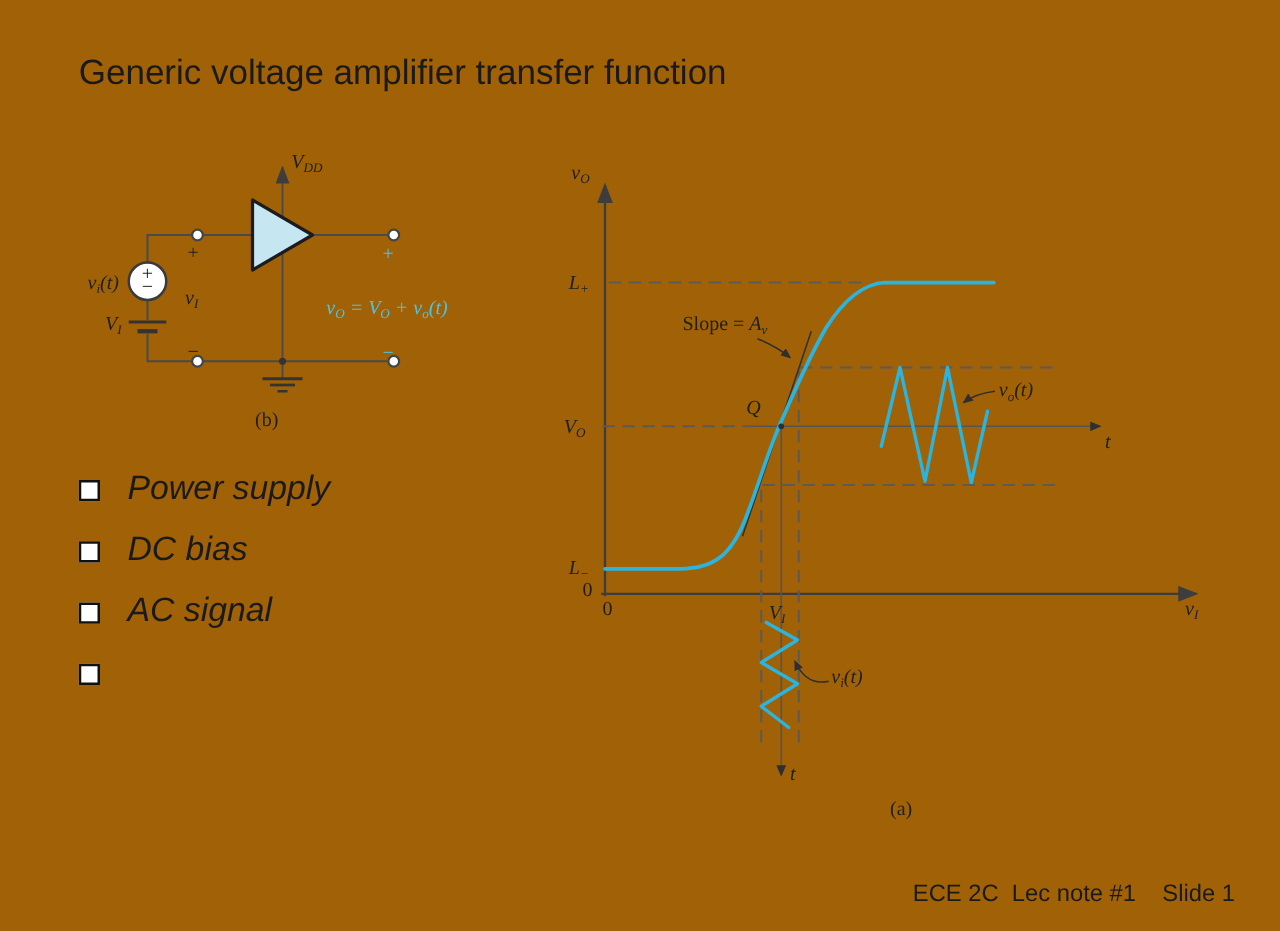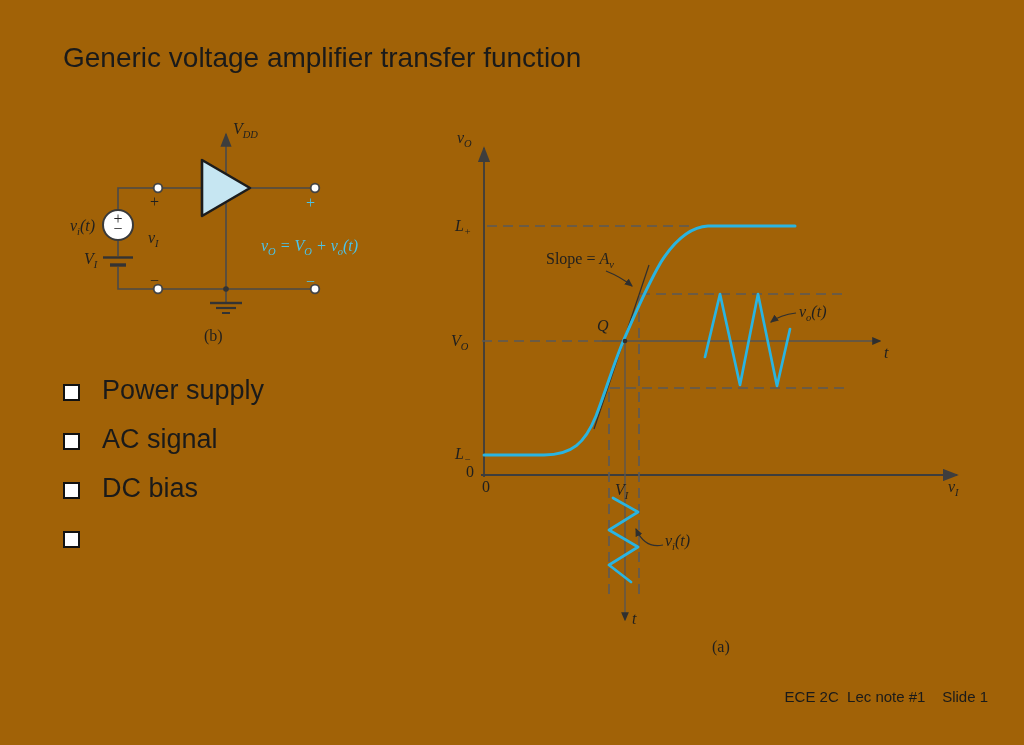--- a/index.html
+++ b/index.html
@@ -1,24 +1,24 @@
 <!DOCTYPE html>
 <html style="--cyan: #2ab4e0; --cyan-light: #4cc4e8; --amp-fill: #c6e6f2; --ink: #1a1a1a; --line: #4a4a4a; --dash: #5a5a5a;"><head>
 <meta charset="utf-8">
 <style>
   html,body{margin:0;padding:0;background:#e8e8e8;}
   .slide{position:relative;width:1024px;height:745px;background:#a16207;overflow:hidden;
          font-family:"Liberation Sans",sans-serif;color:var(--ink,#1a1a1a);}
   .title{position:absolute;left:63px;top:42px;font-size:28px;font-weight:400;
          color:var(--ink,#1a1a1a);white-space:pre;}
   .bullets{position:absolute;left:63px;top:370px;margin:0;padding:0;list-style:none;width:430px;}
-  .bullets li{display:flex;align-items:flex-start;gap:22px;margin:0 0 7px 0;}
+  .bullets li{display:flex;align-items:flex-start;gap:22px;margin:0 0 7px 0;font-style:italic;}
   .sq{flex:0 0 auto;width:13px;height:13px;border:2.6px solid #111;margin-top:14px;background:#fff;}
   .btxt{font-size:27px;line-height:1.55;white-space:pre-line;color:var(--ink,#1a1a1a);}
-  .footer{position:absolute;right:36px;bottom:40px;font-size:15px;white-space:pre;color:var(--ink,#1a1a1a);}
+  .footer{position:absolute;right:36px;bottom:18px;font-size:19px;white-space:pre;color:var(--ink,#1a1a1a);}
   svg{position:absolute;overflow:visible;}
   #circuit-svg{left:40px;top:110px;}
   #graph-svg{left:440px;top:110px;}
   .wire{stroke:var(--line,#4a4a4a);stroke-width:1.6;fill:none;}
   .dash{stroke:var(--dash,#5a5a5a);stroke-width:1.6;fill:none;stroke-dasharray:10 6;}
   .axis{stroke:#3d3d3d;stroke-width:1.8;fill:none;}
   .thin{stroke:#555;stroke-width:1.3;fill:none;}
   .ann{stroke:#2f2f2f;stroke-width:1.2;fill:none;}
   .curve{stroke:var(--cyan,#2ab4e0);stroke-width:3;fill:none;stroke-linecap:round;stroke-linejoin:round;}
   .wave{stroke:var(--cyan,#2ab4e0);stroke-width:2.7;fill:none;stroke-linecap:round;stroke-linejoin:round;}
@@ -163,25 +163,25 @@
     <text x="712" y="652" class="gt up" font-size="15">(a)</text>
   </svg>
 
   <ul class="bullets">
     <li>
       <span class="sq"></span>
       <span class="btxt">Power supply</span>
     </li>
     <li>
       <span class="sq"></span>
-      <span class="btxt">AC signal</span>
+      <span class="btxt">DC bias</span>
     </li>
     <li>
       <span class="sq"></span>
-      <span class="btxt">DC bias</span>
+      <span class="btxt">AC signal</span>
     </li>
     <li>
       <span class="sq"></span>
     </li>
   </ul>
 
   <div class="footer">ECE 2C  Lec note #1    Slide 1</div>
 
 </div>
 

